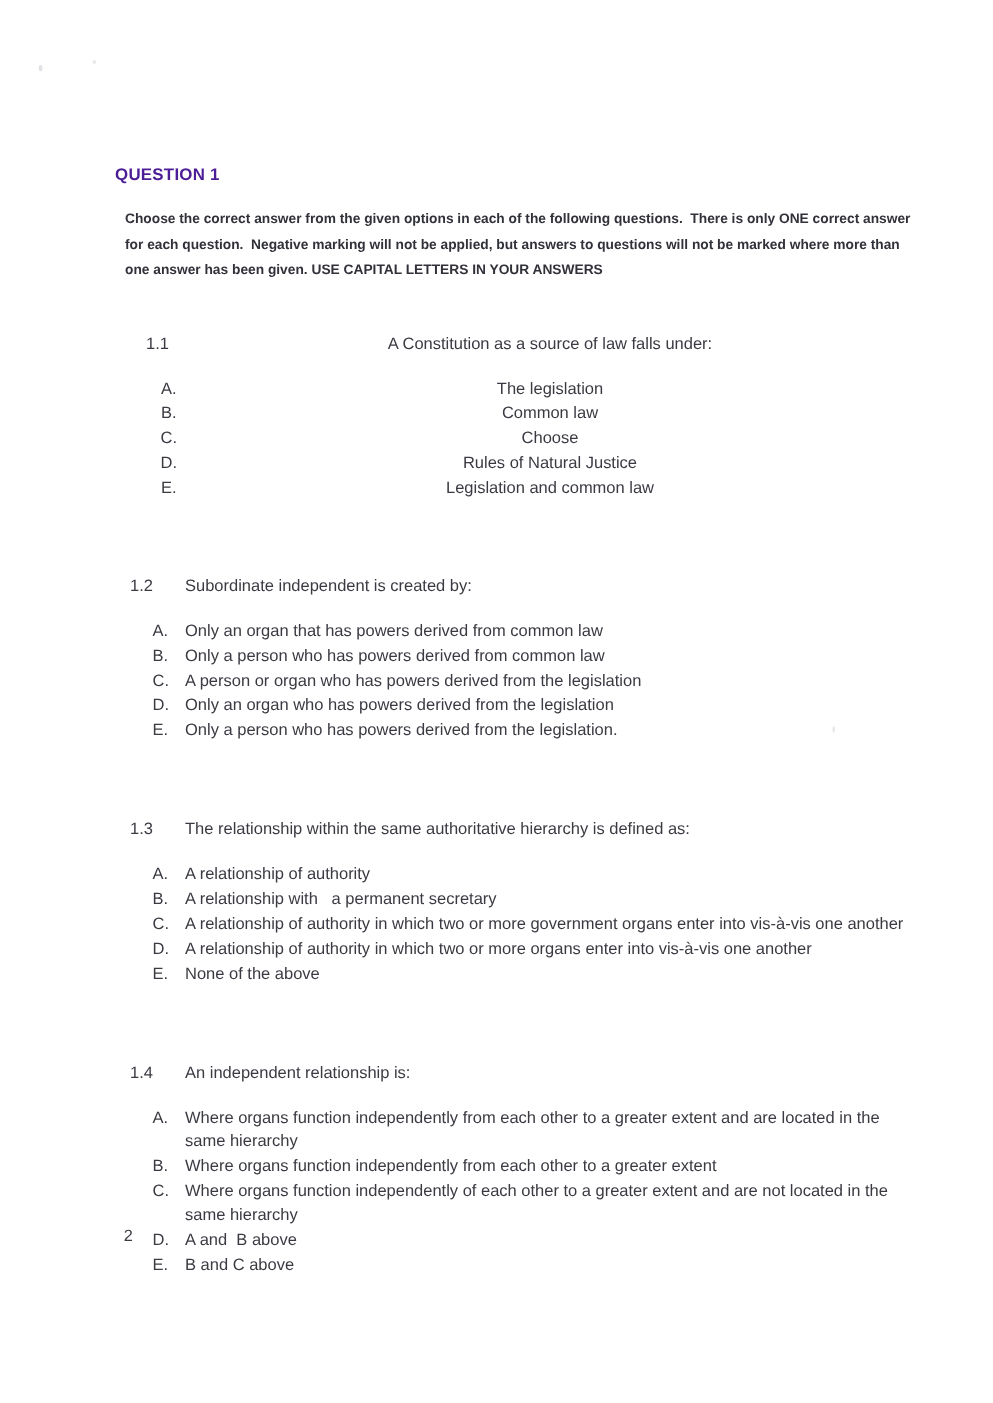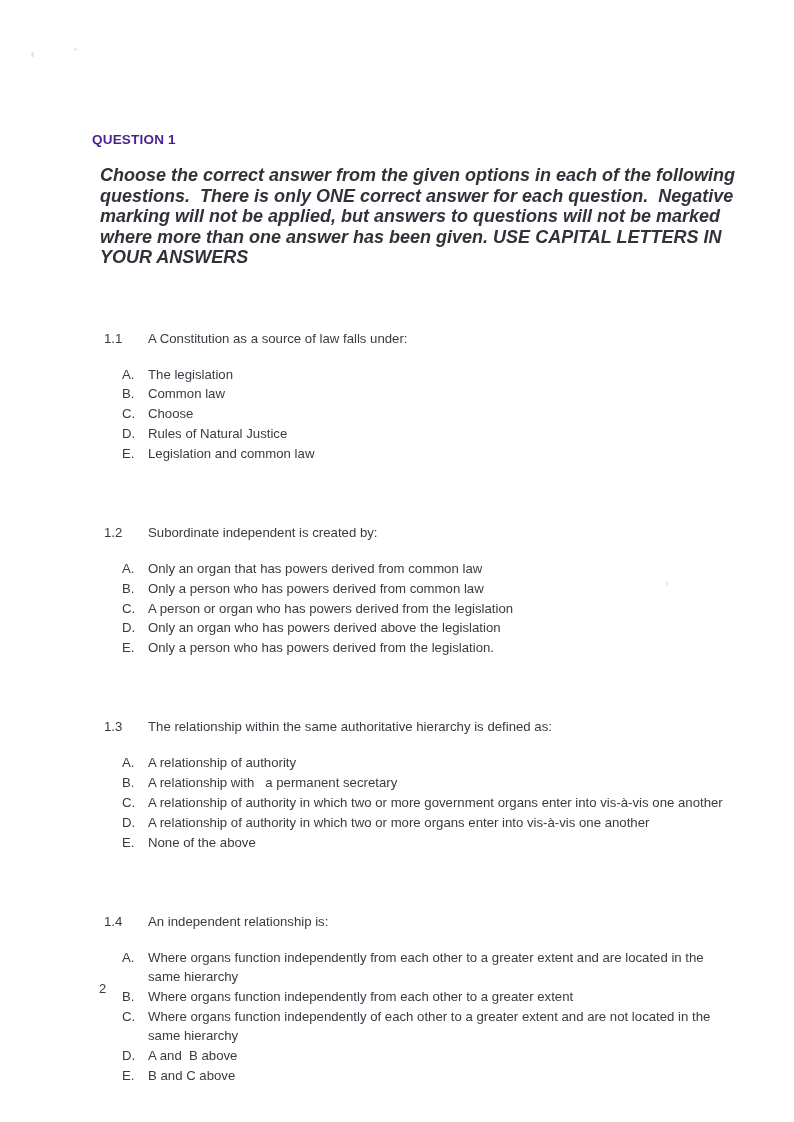--- a/index.html
+++ b/index.html
@@ -45,31 +45,30 @@
     font-size: 13.5px;
     letter-spacing: .2px;
     color: #4c1d95;
     margin: 0 0 18px 0;
   }
 
   .instructions {
     margin: 0 0 0 8px;
     width: 636px;
     font-weight: bold;
-    font-size: 18px;
+    font-size: 11px;
     line-height: 20.5px;
     color: #31313a;
     white-space: pre-wrap;
-    font-style: italic;
   }
 
   .question-block {
     margin-top: 60px;
   }
-  .question-block.first { margin-top: 61px; }
+  .question-block.first { margin-top: 38px; text-align: center; }
 
   .q-line {
     display: flex;
     align-items: baseline;
     font-size: 13.2px;
     line-height: 19px;
     margin-left: 12px;
   }
   .q-num {
     width: 44px;
@@ -167,21 +166,21 @@
             <li class="option">
               <span class="opt-letter">B.</span>
               <span class="opt-text">Only a person who has powers derived from common law</span>
             </li>
             <li class="option">
               <span class="opt-letter">C.</span>
               <span class="opt-text">A person or organ who has powers derived from the legislation</span>
             </li>
             <li class="option">
               <span class="opt-letter">D.</span>
-              <span class="opt-text">Only an organ who has powers derived above the legislation</span>
+              <span class="opt-text">Only an organ who has powers derived from the legislation</span>
             </li>
             <li class="option">
               <span class="opt-letter">E.</span>
               <span class="opt-text">Only a person who has powers derived from the legislation.</span>
             </li>
           </ul>
         </div>
         <div class="question-block">
           <div class="q-line">
             <span class="q-num">1.3</span>

